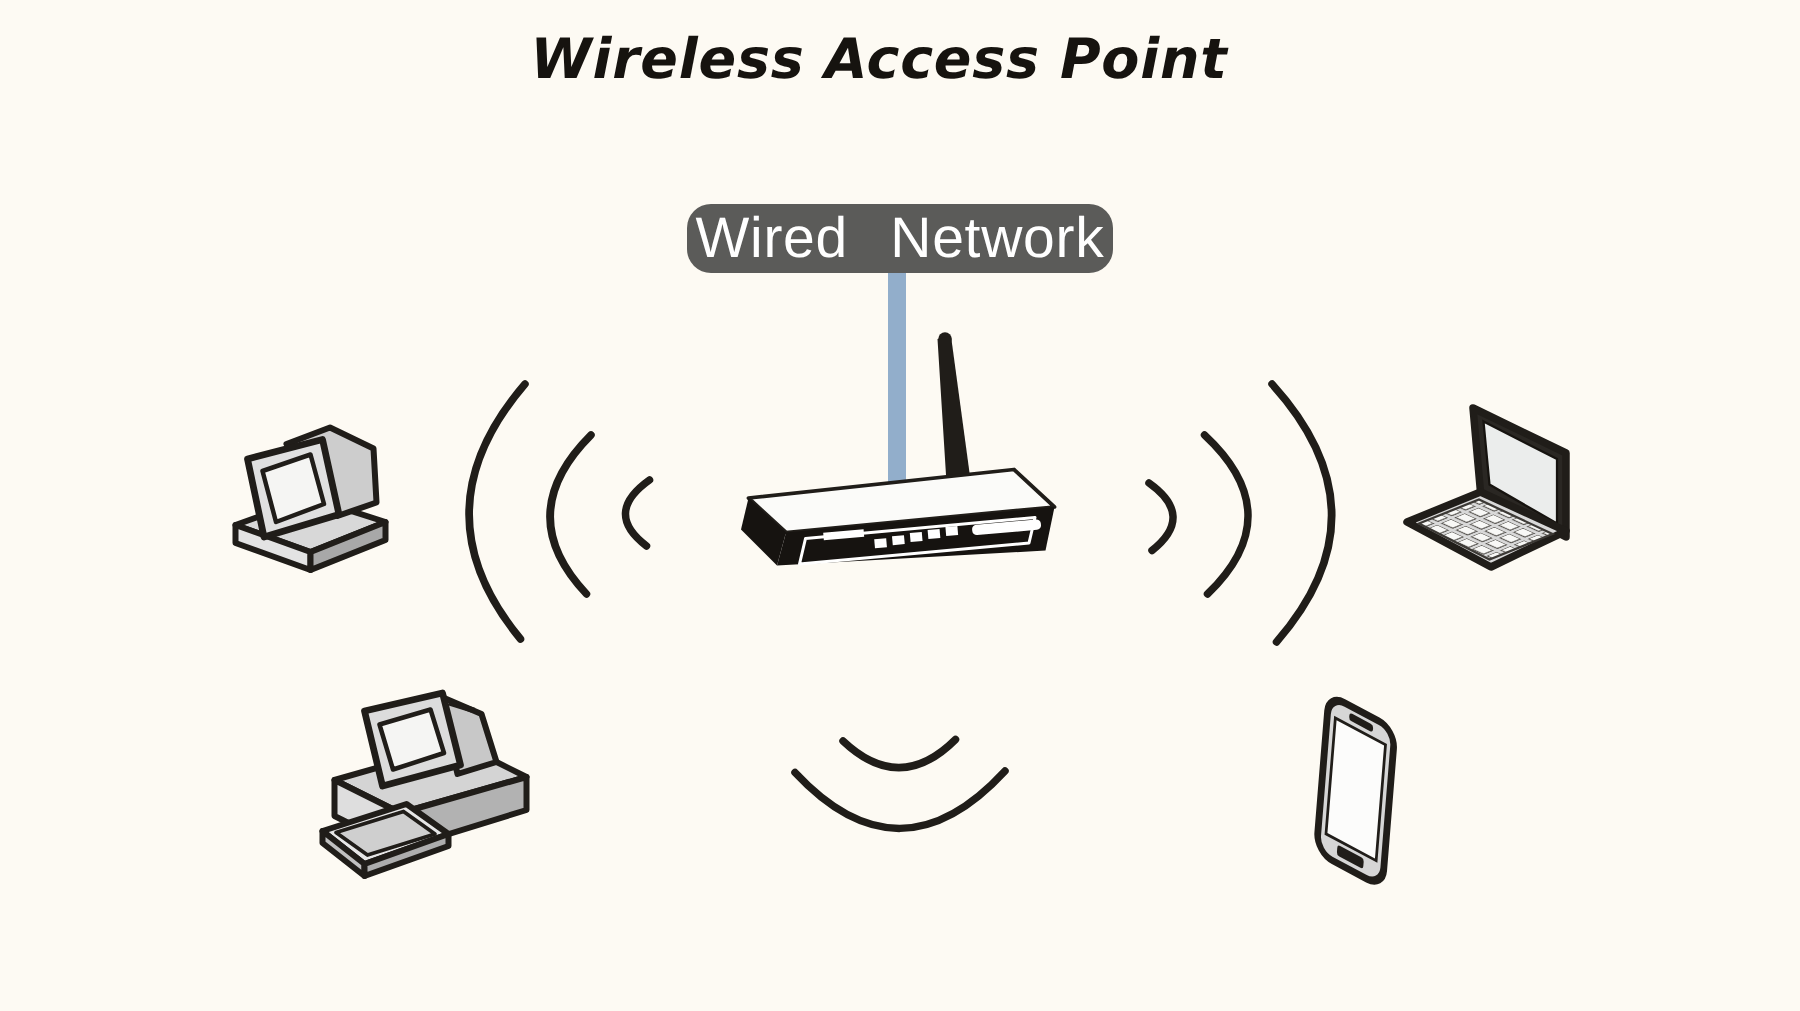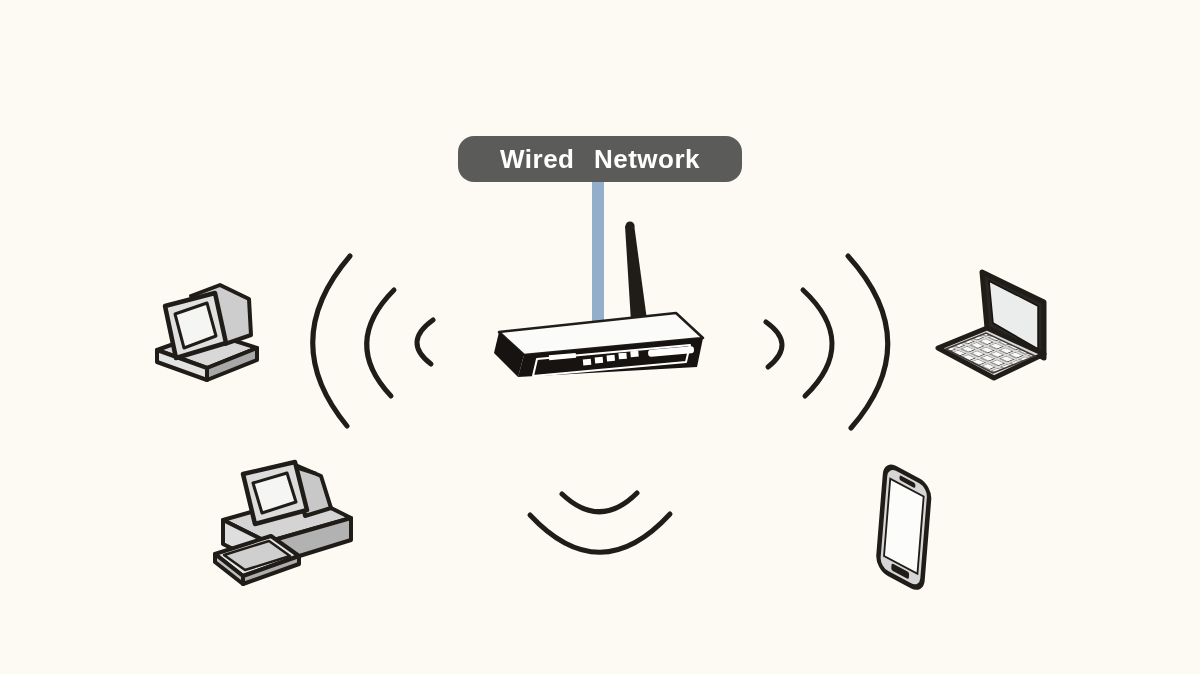--- a/index.html
+++ b/index.html
@@ -23,38 +23,39 @@
     color:#16130f;
     white-space:nowrap;
   }
   .badge{
     position:absolute;
     left:458px;top:136px;
     width:284px;height:46px;
     background:#5b5b59;
     border-radius:16px;
     color:#ffffff;
-    font-size:26px;
-    font-weight:700;
+    font-size:38px;
+    font-weight:400;
     letter-spacing:0.5px;
     word-spacing:0.45em;
     display:flex;
     align-items:center;
     justify-content:center;
     white-space:nowrap;
   }
   svg{position:absolute;left:0;top:0;}
   .ol{stroke:#201d19;stroke-linejoin:round;}
   .wave{fill:none;stroke:#201d19;stroke-width:5;stroke-linecap:round;}
 </style>
 </head>
 <body>
 
 <div class="stage">
 
+  <h1 class="title">Wireless Access Point</h1>
 
   <div class="badge">Wired Network</div>
 
   <svg width="1200" height="674" viewBox="0 0 1200 674">
     <defs>
       <pattern id="keys" width="11" height="10" patternUnits="userSpaceOnUse" patternTransform="matrix(0.9,0.41,-0.92,0.38,0,0)">
         <rect width="8.5" height="7" fill="#f8f8f6" stroke="#56534f" stroke-width="1"></rect>
       </pattern>
     </defs>
 

